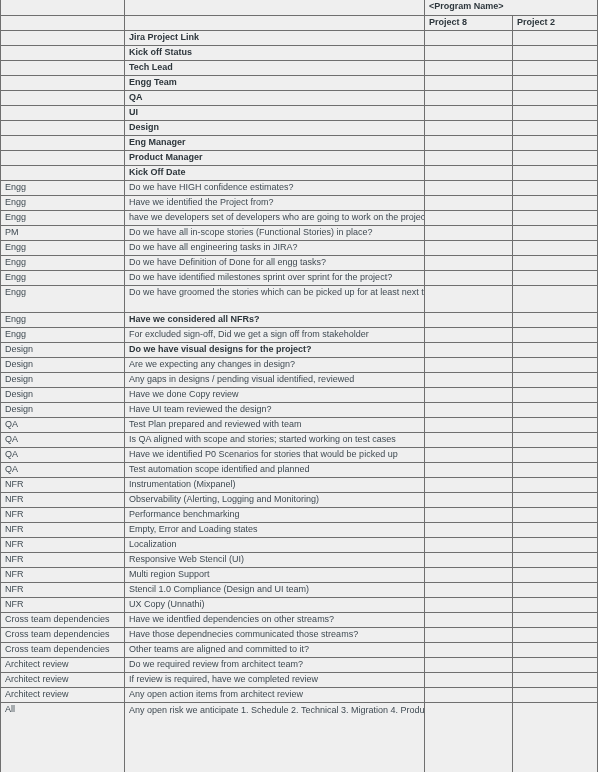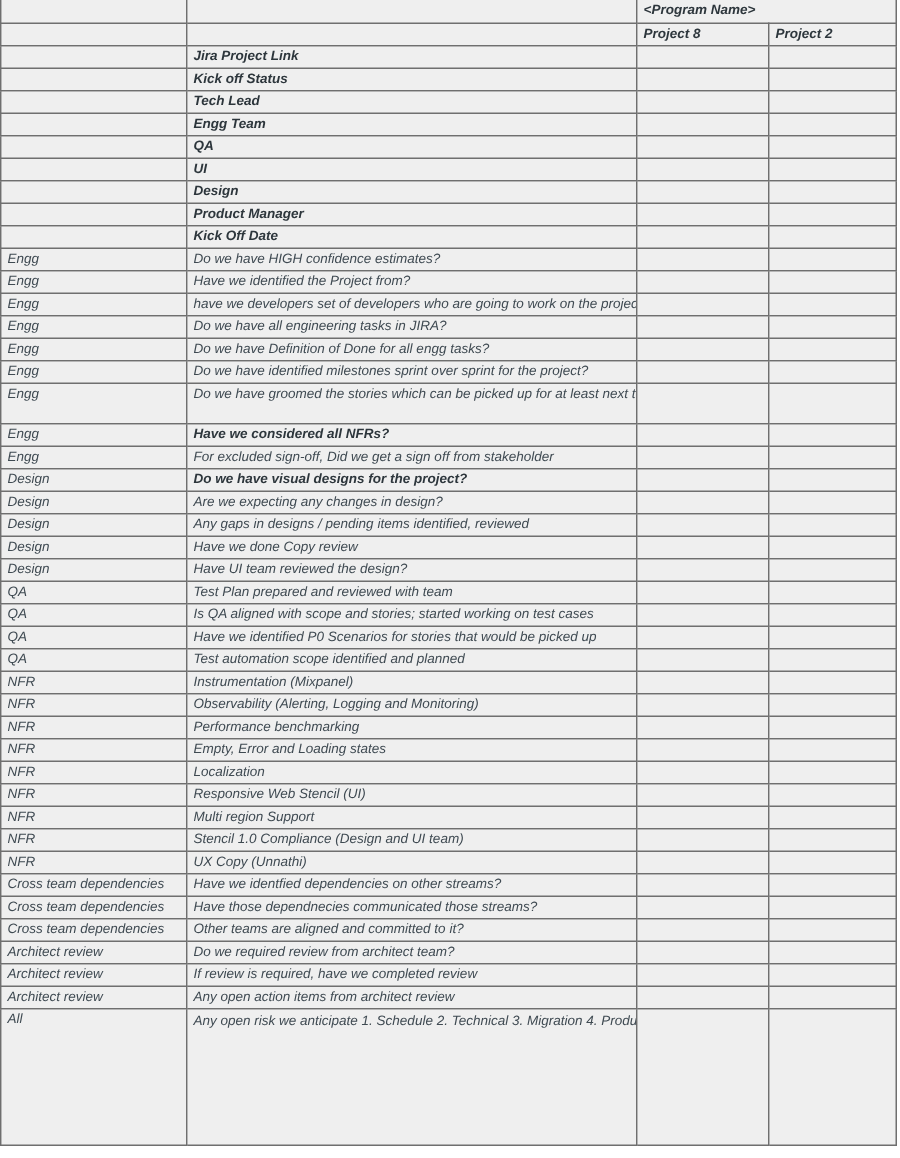--- a/index.html
+++ b/index.html
@@ -11,21 +11,20 @@
     width: 600px;
     height: 772px;
     font-family: "Liberation Sans", sans-serif;
     color: #3f4a52;
     overflow: hidden;
   }
   #sheet {
     width: 600px;
     height: 684px;
     position: relative;
-    font-style: italic;
   }
   table.grid {
     border-collapse: collapse;
     table-layout: fixed;
     width: 597px;
     font-size: 9px;
     line-height: 11px;
   }
   table.grid col.c-owner  { width: 124px; }
   table.grid col.c-item   { width: 300px; }
@@ -131,20 +130,26 @@
           <td class="val"></td>
         </tr>
         <tr>
           <td class="blank-left"></td>
           <td class="bold">Design</td>
           <td class="val"></td>
           <td class="val"></td>
         </tr>
         <tr>
           <td class="blank-left"></td>
+          <td class="bold">Eng Manager</td>
+          <td class="val"></td>
+          <td class="val"></td>
+        </tr>
+        <tr>
+          <td class="blank-left"></td>
           <td class="bold">Product Manager</td>
           <td class="val"></td>
           <td class="val"></td>
         </tr>
         <tr>
           <td class="blank-left"></td>
           <td class="bold">Kick Off Date</td>
           <td class="val"></td>
           <td class="val"></td>
         </tr>
@@ -156,20 +161,26 @@
         </tr>
         <tr>
           <td class="blank-left">Engg</td>
           <td>Have we identified the Project from?</td>
           <td class="val"></td>
           <td class="val"></td>
         </tr>
         <tr>
           <td class="blank-left">Engg</td>
           <td>have we developers set of developers who are going to work on the project?</td>
+          <td class="val"></td>
+          <td class="val"></td>
+        </tr>
+        <tr>
+          <td class="blank-left">PM</td>
+          <td>Do we have all in-scope stories (Functional Stories) in place?</td>
           <td class="val"></td>
           <td class="val"></td>
         </tr>
         <tr>
           <td class="blank-left">Engg</td>
           <td>Do we have all engineering tasks in JIRA?</td>
           <td class="val"></td>
           <td class="val"></td>
         </tr>
         <tr>
@@ -209,21 +220,21 @@
           <td class="val"></td>
         </tr>
         <tr>
           <td class="blank-left">Design</td>
           <td>Are we expecting any changes in design?</td>
           <td class="val"></td>
           <td class="val"></td>
         </tr>
         <tr>
           <td class="blank-left">Design</td>
-          <td>Any gaps in designs / pending items identified, reviewed</td>
+          <td>Any gaps in designs / pending visual identified, reviewed</td>
           <td class="val"></td>
           <td class="val"></td>
         </tr>
         <tr>
           <td class="blank-left">Design</td>
           <td>Have we done Copy review</td>
           <td class="val"></td>
           <td class="val"></td>
         </tr>
         <tr>

